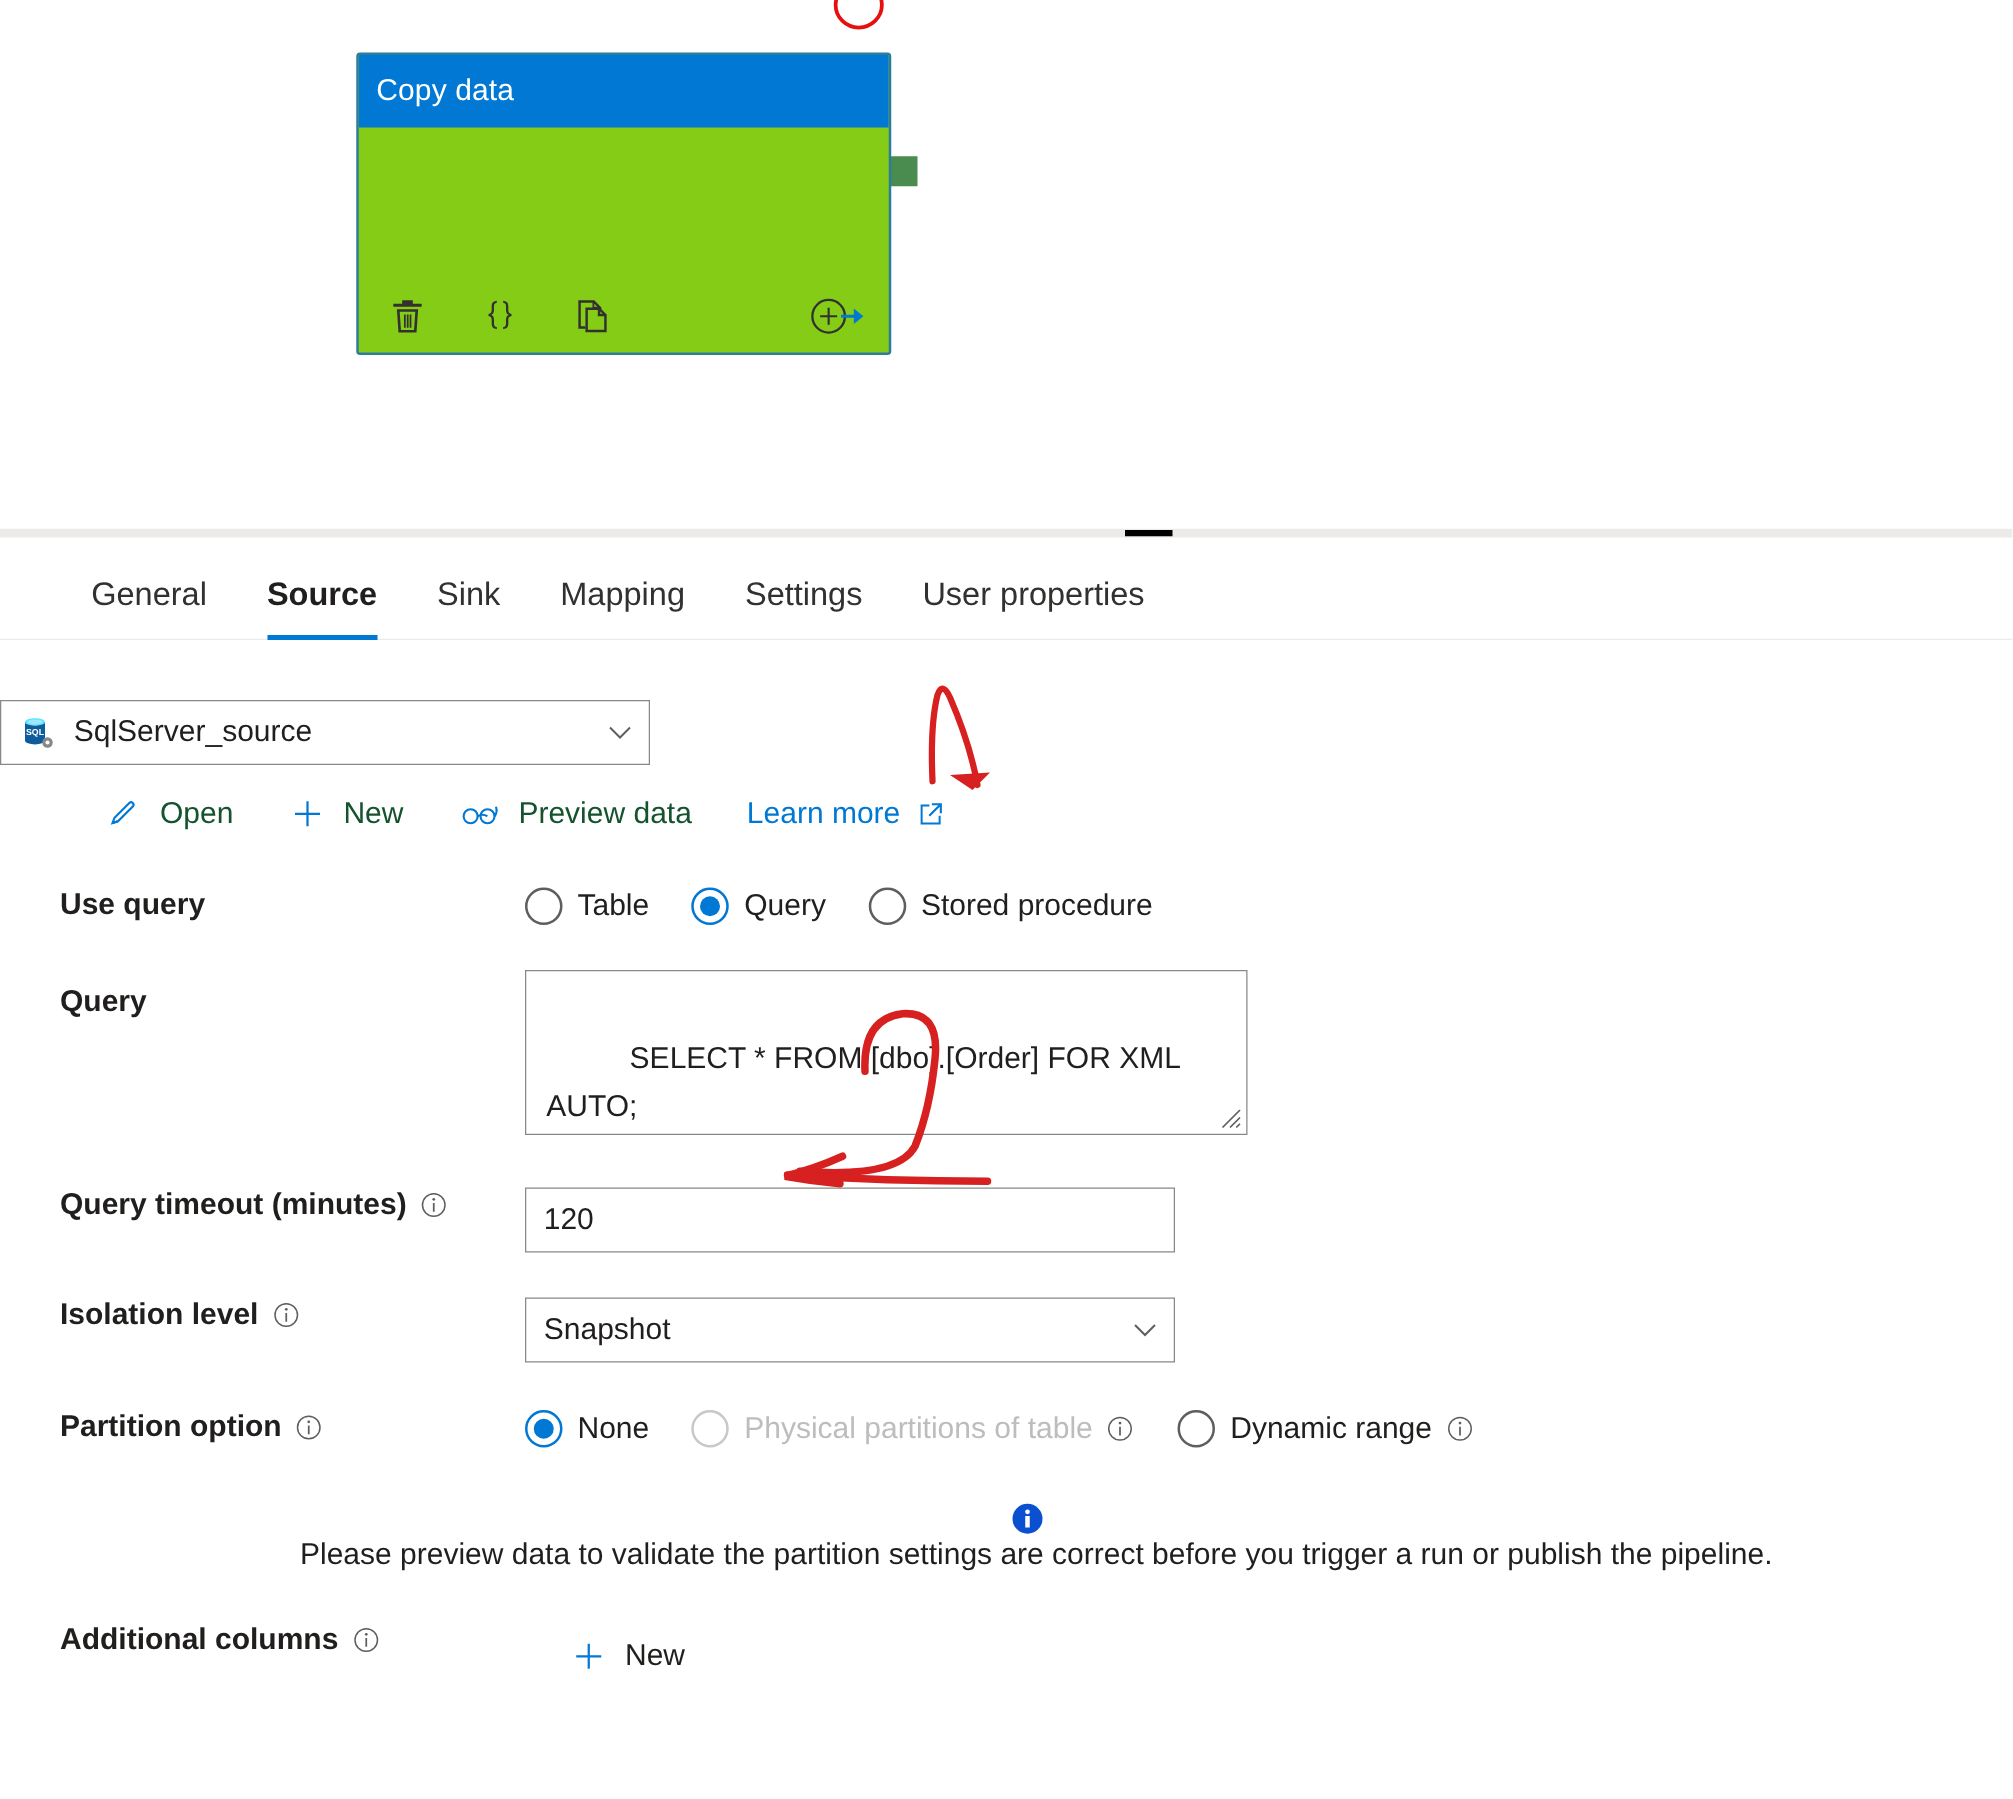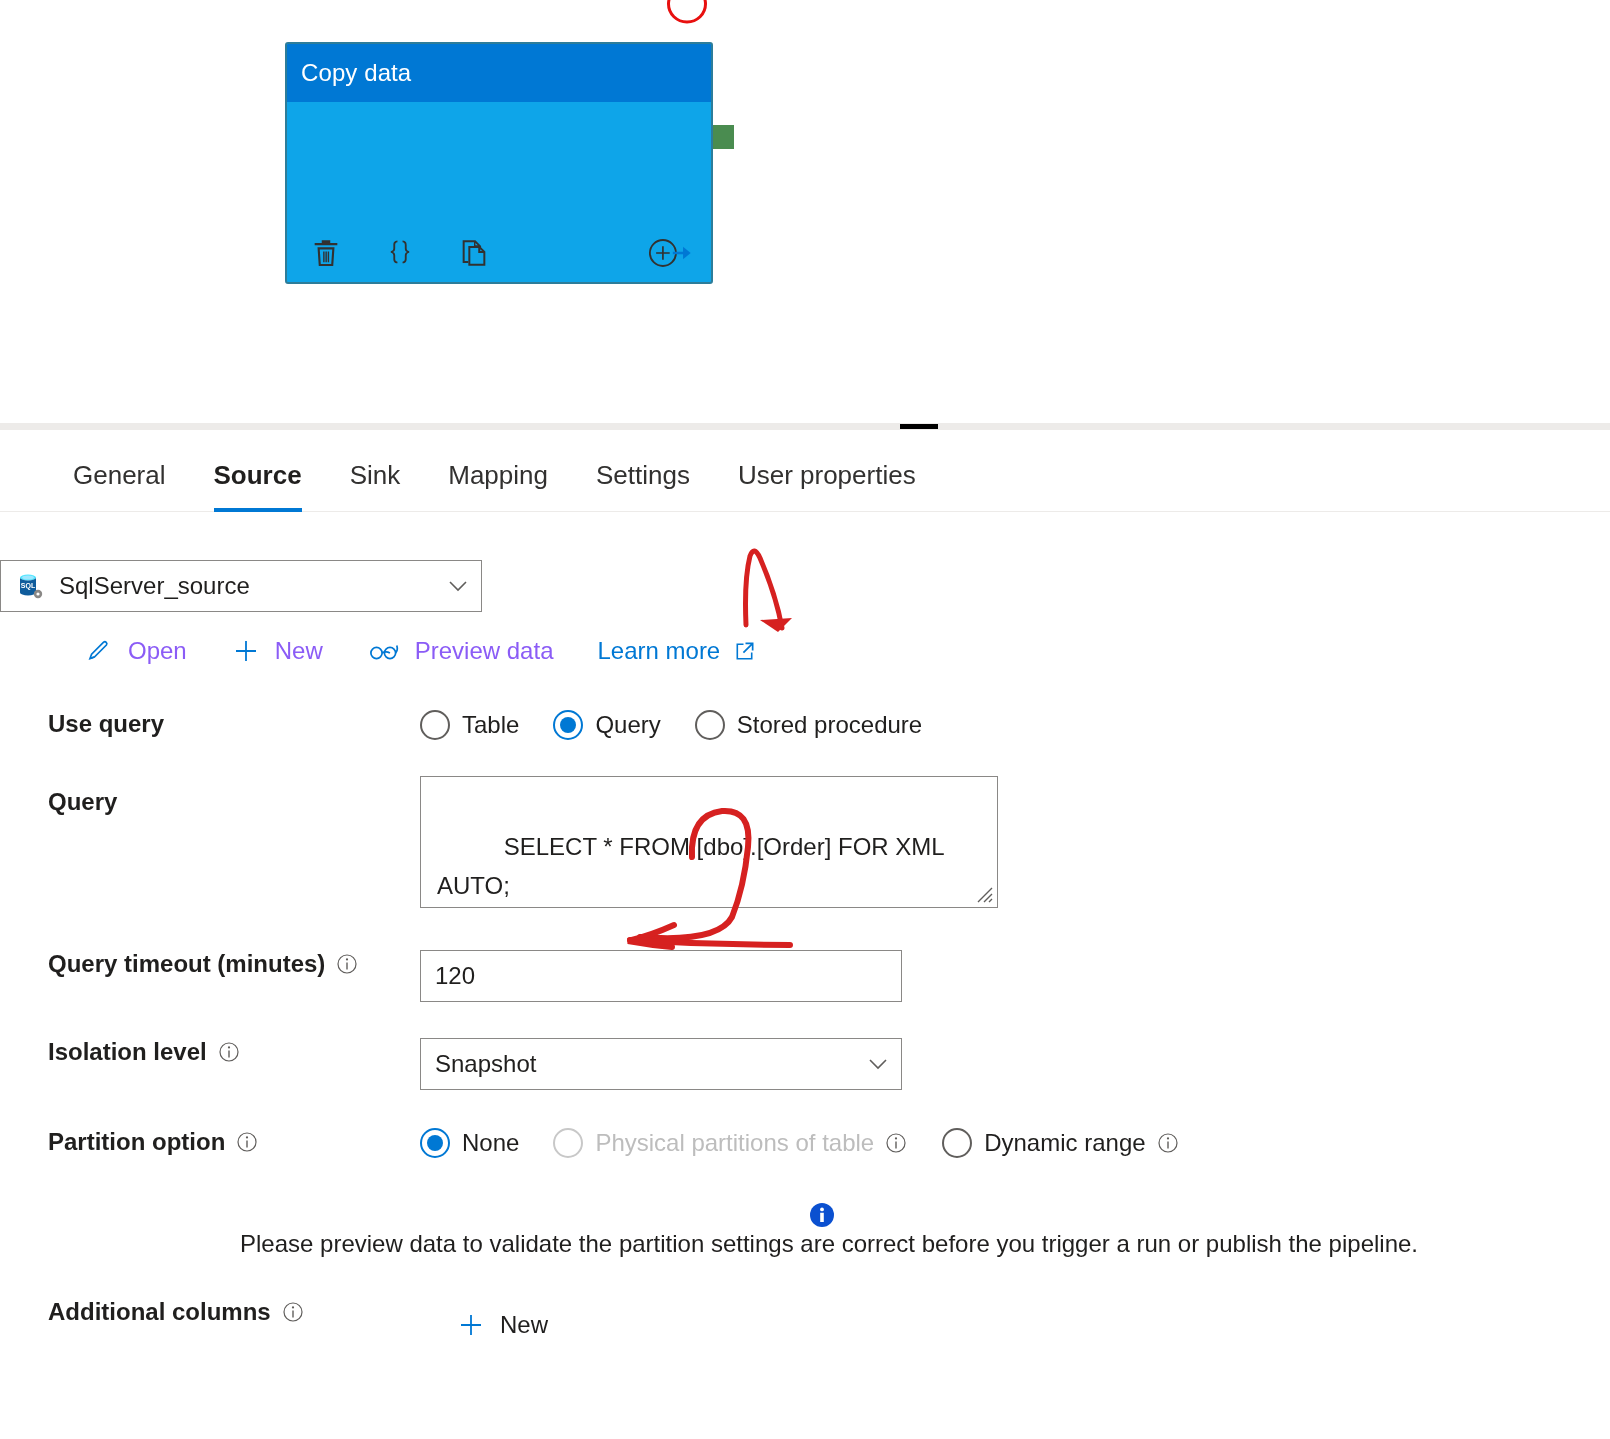--- a/index.html
+++ b/index.html
@@ -15,21 +15,21 @@
 
   
   .canvas {
     position: absolute; left: 0; top: 0;
     width: 1610px; height: 418px;
     background: #ffffff;
   }
   .activity-card {
     position: absolute; left: 285px; top: 42px;
     width: 428px; height: 242px;
-    background: #0ea5e9;
+    background: #84cc16;
     border: 2px solid #2d7d9a;
     border-radius: 3px;
     overflow: hidden;
   }
   .activity-header {
     height: 58px;
     background: #0078d4;
     display: flex; align-items: center;
     padding-left: 14px;
   }
@@ -113,42 +113,42 @@
     color: #201f1e;
     display: flex; align-items: center;
     white-space: nowrap;
   }
   .req-star { color: #a4262c; margin-left: 8px; font-weight: normal; }
   .info-i { margin-left: 10px; display: inline-flex; }
 
   .control { flex: 1; }
 
   .field {
-    width: 482px; height: 52px;
+    width: 520px; height: 52px;
     border: 1px solid #8a8886;
     background: #ffffff;
     display: flex; align-items: center;
     padding: 0 10px 0 14px;
     font-size: 24px;
     color: #201f1e;
   }
   .field .chev { margin-left: auto; }
   .field .dsicon { width: 30px; height: 30px; margin-right: 14px; flex: 0 0 30px; }
 
   .linkbar {
     display: flex; align-items: center;
     padding-left: 84px;
     margin-top: 24px;
     font-size: 24px;
   }
   .linkbar .item {
     display: flex; align-items: center;
     margin-right: 44px;
     cursor: pointer;
-    color: #8b5cf6;
+    color: #14532d;
   }
   .linkbar .item .ic { margin-right: 14px; display: inline-flex; }
   .linkbar .item.link { color: #0078d4; }
 
   .radios { display: flex; align-items: center; }
   .radio {
     display: flex; align-items: center;
     margin-right: 34px; cursor: pointer;
     font-size: 24px; color: #201f1e;
     white-space: nowrap;

